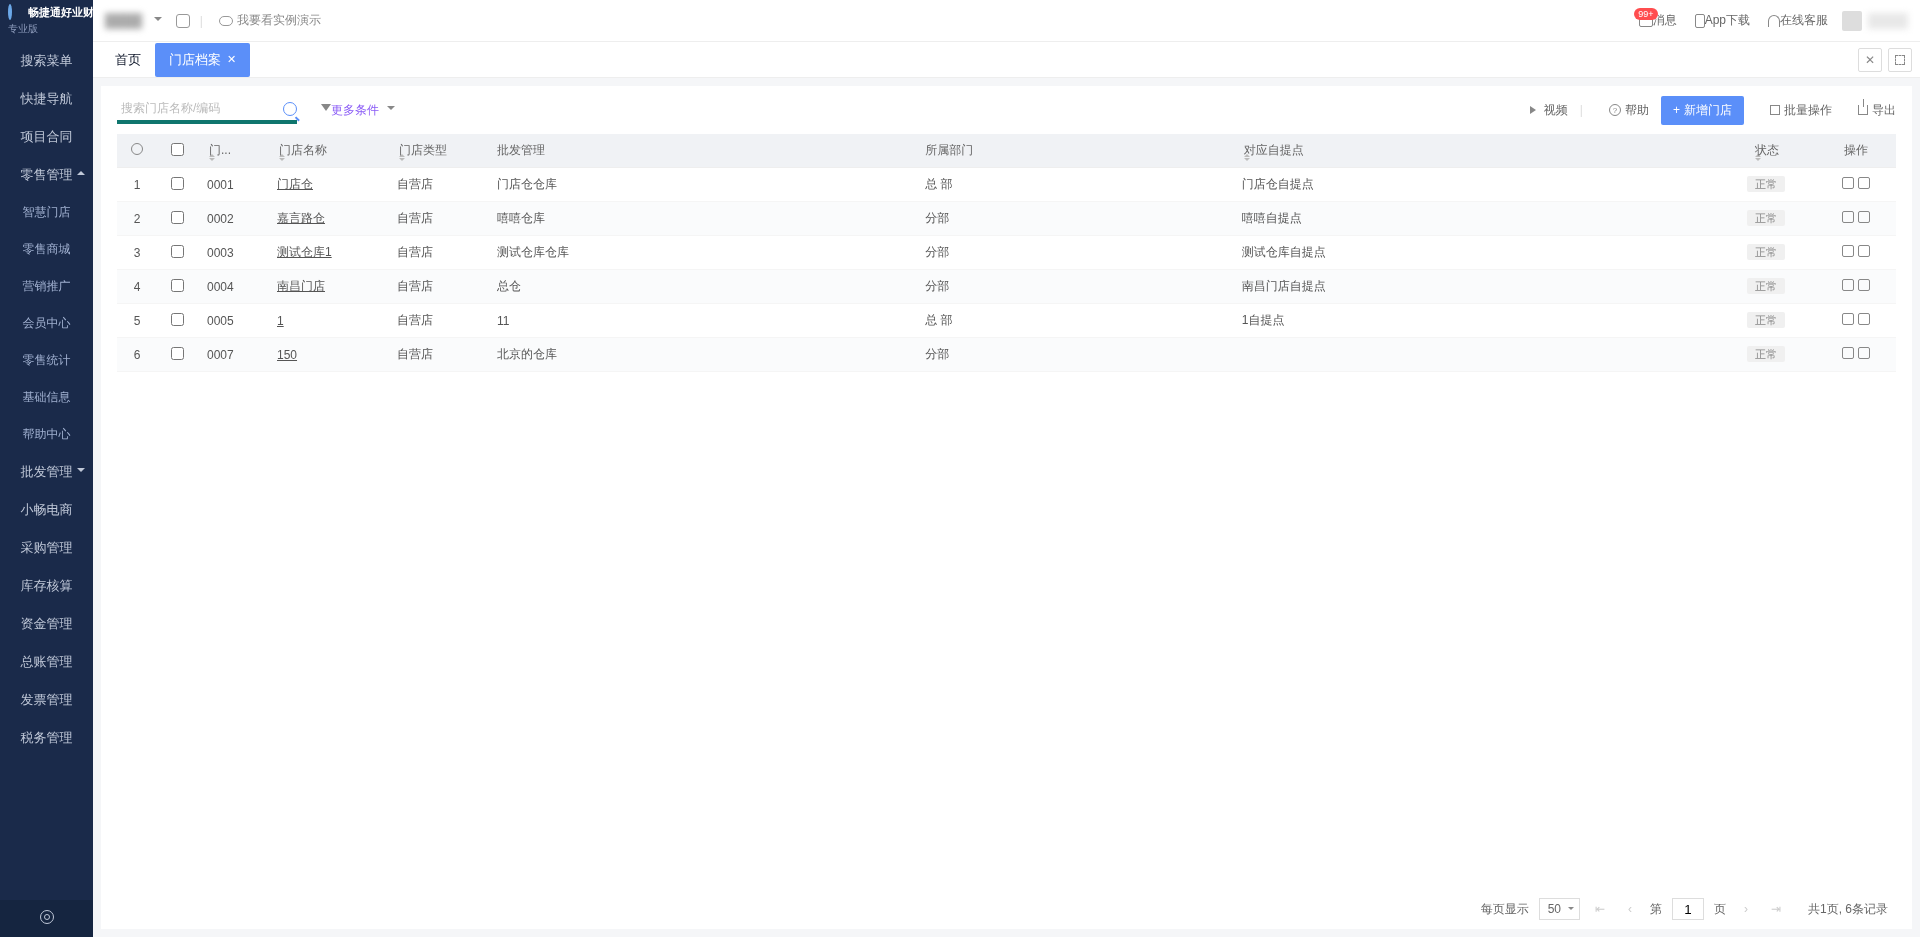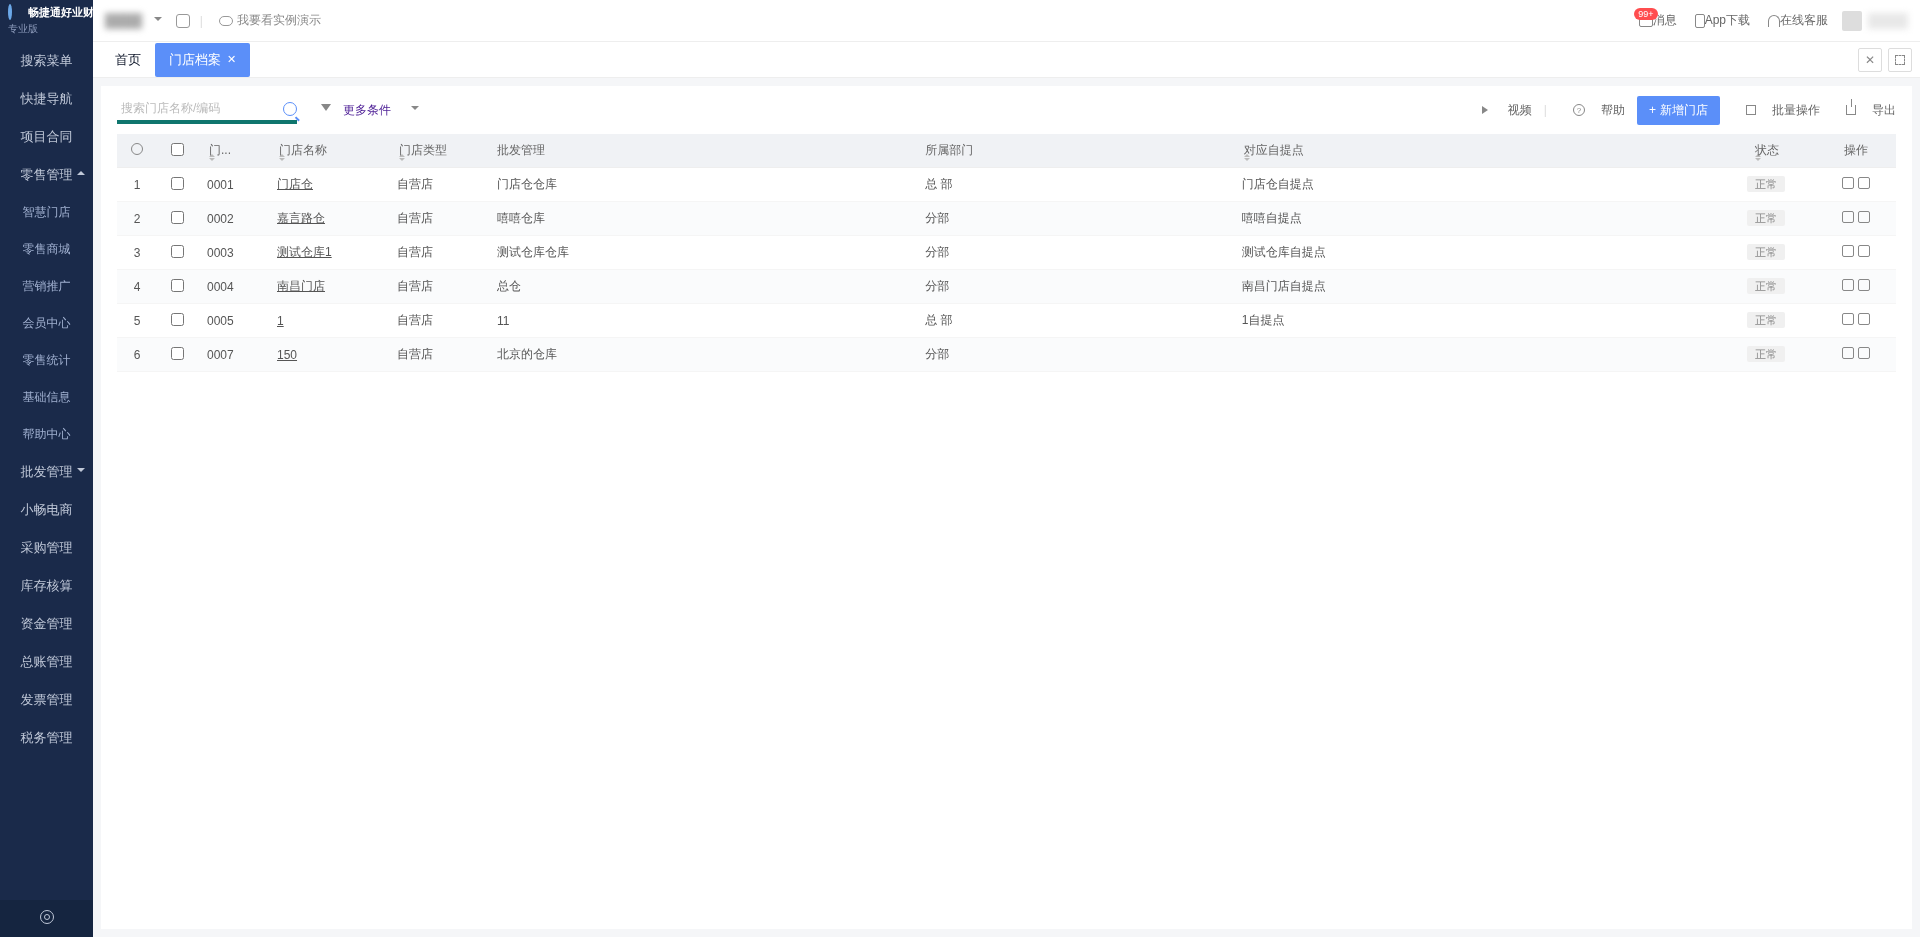--- a/index.html
+++ b/index.html
@@ -52,24 +52,24 @@
     .expand-icon { width: 10px; height: 10px; border: 1px dashed #888; }
     
     
     .content { flex: 1; margin: 8px; background: #fff; display: flex; flex-direction: column; min-height: 0; }
     .toolbar { height: 48px; display: flex; align-items: center; padding: 0 16px; gap: 12px; }
     .search-wrap { position: relative; width: 180px; }
     .search-input { width: 100%; height: 28px; border: none; border-bottom: 4px solid #0f766e; padding: 0 24px 0 4px; font-size: 12px; outline: none; }
     .search-input::placeholder { color: #bbb; }
     .search-icon { position: absolute; right: 0; top: 6px; width: 14px; height: 14px; border: 1.5px solid #5b8ff9; border-radius: 50%; cursor: pointer; }
     .search-icon::after { content: ""; position: absolute; bottom: -4px; right: -4px; width: 5px; height: 1.5px; background: #5b8ff9; transform: rotate(45deg); }
-    .filter-link { display: flex; align-items: center; gap: 12px; cursor: pointer; color: #4c1d95; margin-left: 12px; }
+    .filter-link { display: flex; align-items: center; gap: 0; cursor: pointer; color: #8b5cf6; margin-left: 12px; }
     .funnel { width: 0; height: 0; border: 5px solid transparent; border-top: 7px solid #888; position: relative; }
     .toolbar-spacer { flex: 1; }
-    .tb-link { display: flex; align-items: center; gap: 16px; cursor: pointer; color: #666; margin-left: 14px; font-size: 12px; }
+    .tb-link { display: flex; align-items: center; gap: 4px; cursor: pointer; color: #666; margin-left: 14px; font-size: 12px; }
     .play-icon { width: 0; height: 0; border: 4px solid transparent; border-left: 6px solid #888; }
     .circ-icon { width: 12px; height: 12px; border: 1px solid #888; border-radius: 50%; display: flex; align-items: center; justify-content: center; font-size: 8px; color: #888; }
     .btn-primary { background: #5b8ff9; color: #fff; border: none; padding: 6px 12px; border-radius: 2px; cursor: pointer; font-size: 12px; display: flex; align-items: center; gap: 4px; }
     .edit-sq { width: 10px; height: 10px; border: 1px solid #888; position: relative; }
     .export-icon { width: 10px; height: 10px; border: 1px solid #888; border-top: none; position: relative; }
     .export-icon::before { content: ""; position: absolute; top: -6px; left: 4px; width: 1px; height: 8px; background: #888; }
     
     
     .table-wrap { flex: 1; overflow: auto; padding: 0 16px; }
     table { width: 100%; border-collapse: collapse; }
@@ -297,15 +297,27 @@
                 <td>北京的仓库</td>
                 <td>分部</td>
                 <td></td>
                 <td class="center"><span class="status-tag">正常</span></td>
                 <td class="center"><span class="row-act"></span><span class="row-act"></span></td>
               </tr>
             </tbody>
         </table>
       </div>
 
+      <div class="pagination">
+        <span>每页显示</span>
+        <span class="page-size"><span>50</span></span>
+        <span class="page-btn">⇤</span>
+        <span class="page-btn">‹</span>
+        <span>第</span>
+        <input class="page-input" value="1" style="">
+        <span>页</span>
+        <span class="page-btn">›</span>
+        <span class="page-btn">⇥</span>
+        <span style="margin-left:12px;">共1页, 6条记录</span>
+      </div>
     </div>
   </div>
 </div>
 
 </body></html>

